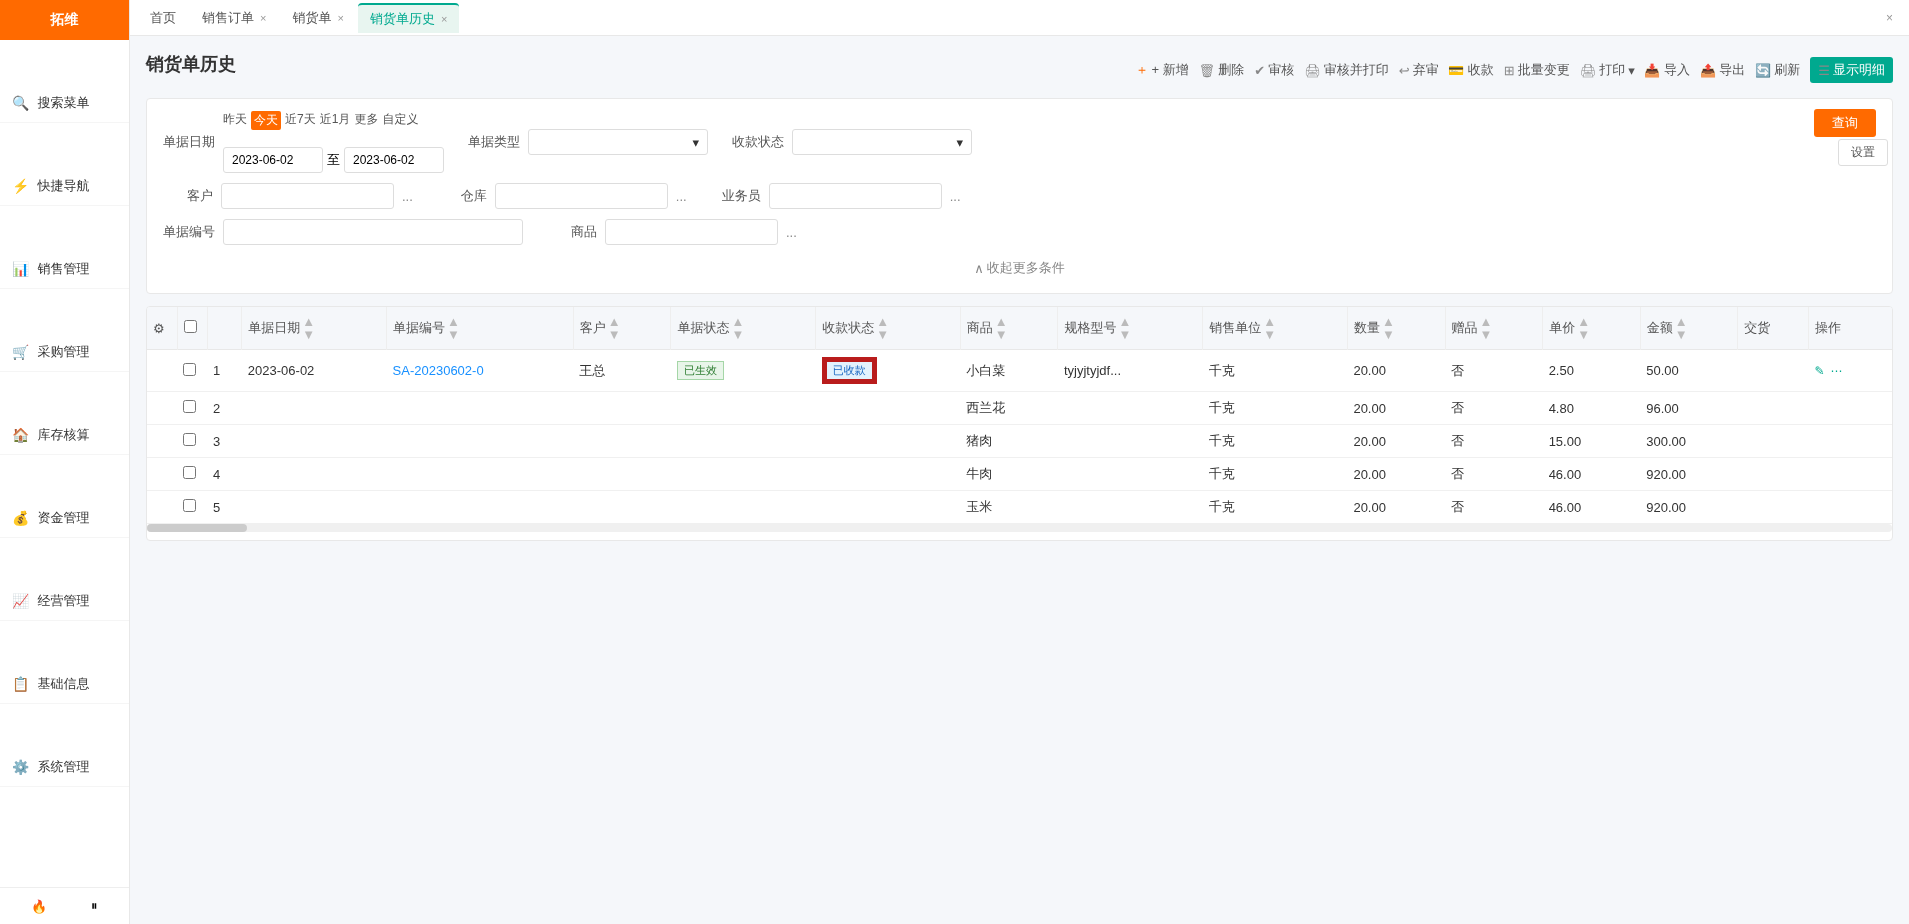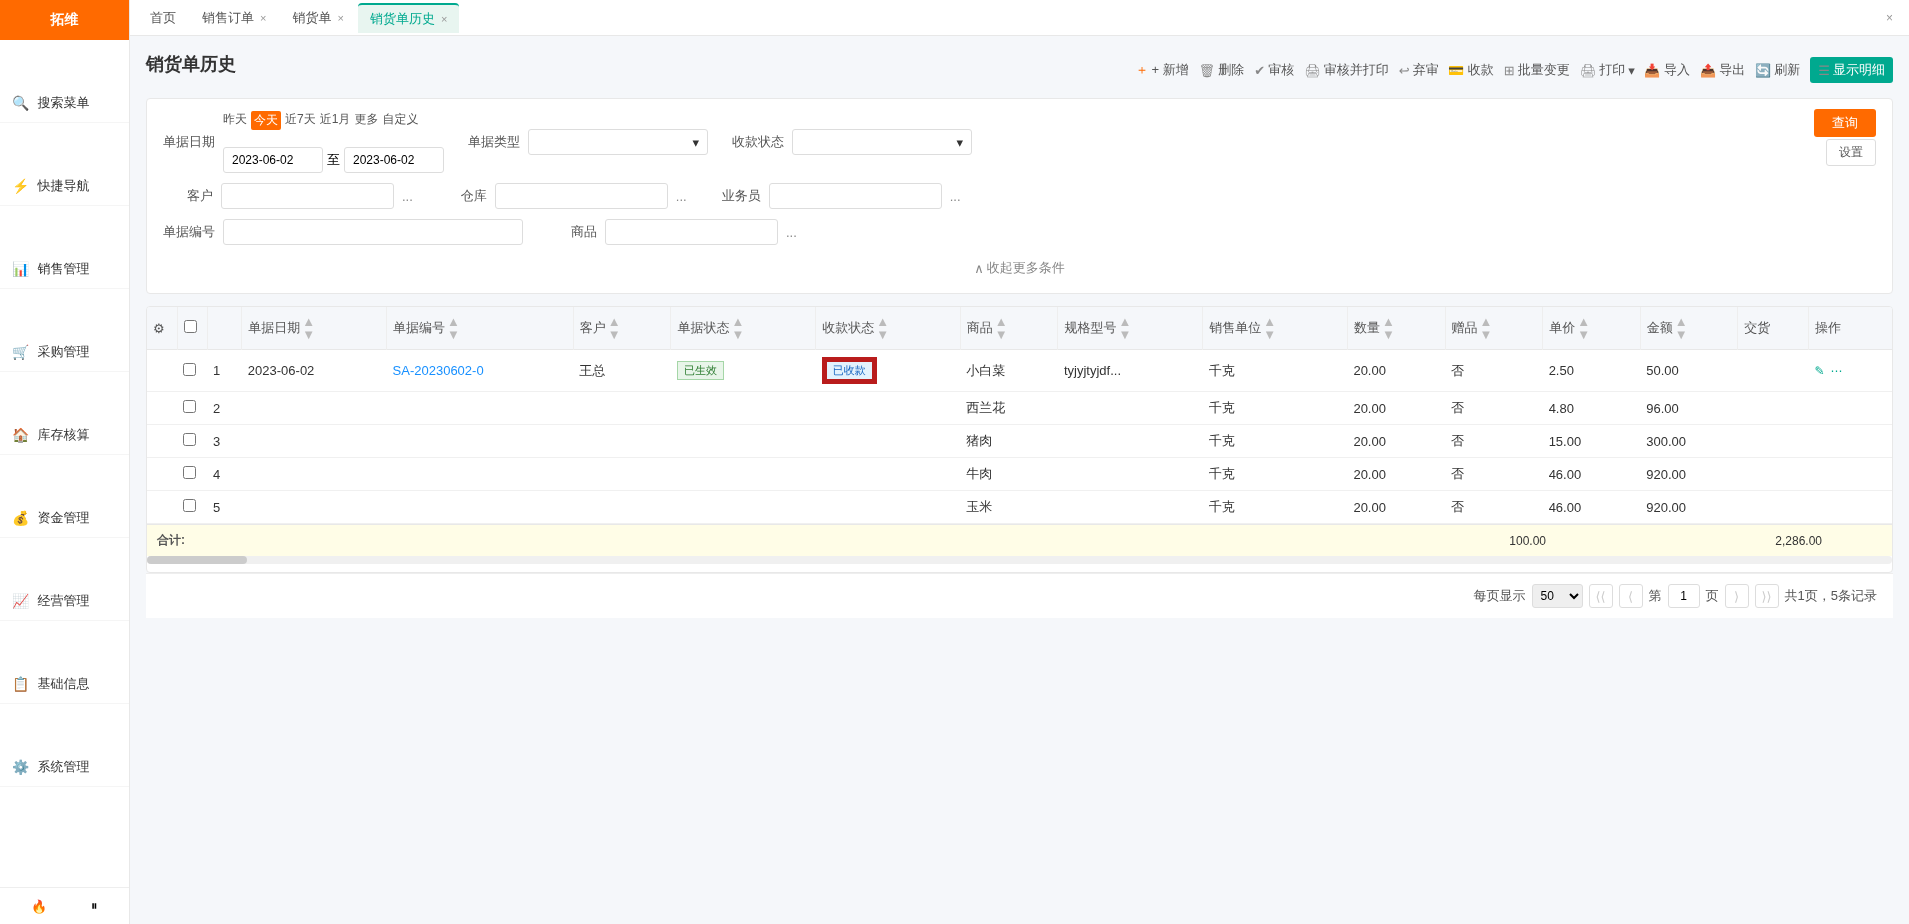--- a/index.html
+++ b/index.html
@@ -207,21 +207,21 @@
     }
     .setting-btn {
       background: #fff;
       color: #555;
       border: 1px solid #ddd;
       border-radius: 3px;
       padding: 4px 12px;
       cursor: pointer;
       font-size: 12px;
       position: absolute;
-      right: 16px;
+      right: 4px;
       top: 40px;
     }
 
     
     .table-container {
       background: #fff;
       border: 1px solid #e8e8e8;
       border-radius: 4px;
       overflow-x: auto;
     }
@@ -776,42 +776,20 @@
       <td>20.00</td>
       <td>否</td>
       <td>46.00</td>
       <td>920.00</td>
       <td></td>
       <td></td>
     </tr>
           </tbody>
       </table>
 
-      <div class="table-footer">
-        <span class="footer-label">合计:</span>
-        <span style="flex:1"></span>
-
-        <span class="footer-val" style="min-width:80px;text-align:right;margin-right:180px;">100.00</span>
-        <span class="footer-val" style="min-width:80px;text-align:right;margin-right:60px;">2,286.00</span>
-      </div>
 
       <div class="scroll-track">
         <div class="scroll-thumb"></div>
       </div>
     </div>
 
-    <div class="pagination">
-      <span>每页显示</span>
-      <select class="per-page-select">
-        <option>50</option>
-        <option>100</option>
-      </select>
-      <button class="page-btn disabled">⟨⟨</button>
-      <button class="page-btn disabled">⟨</button>
-      <span>第</span>
-      <input class="page-num" type="text" value="1" style="">
-      <span>页</span>
-      <button class="page-btn disabled">⟩</button>
-      <button class="page-btn disabled">⟩⟩</button>
-      <span>共1页，5条记录</span>
-    </div>
   </div>
 </div>
 
 </body></html>

